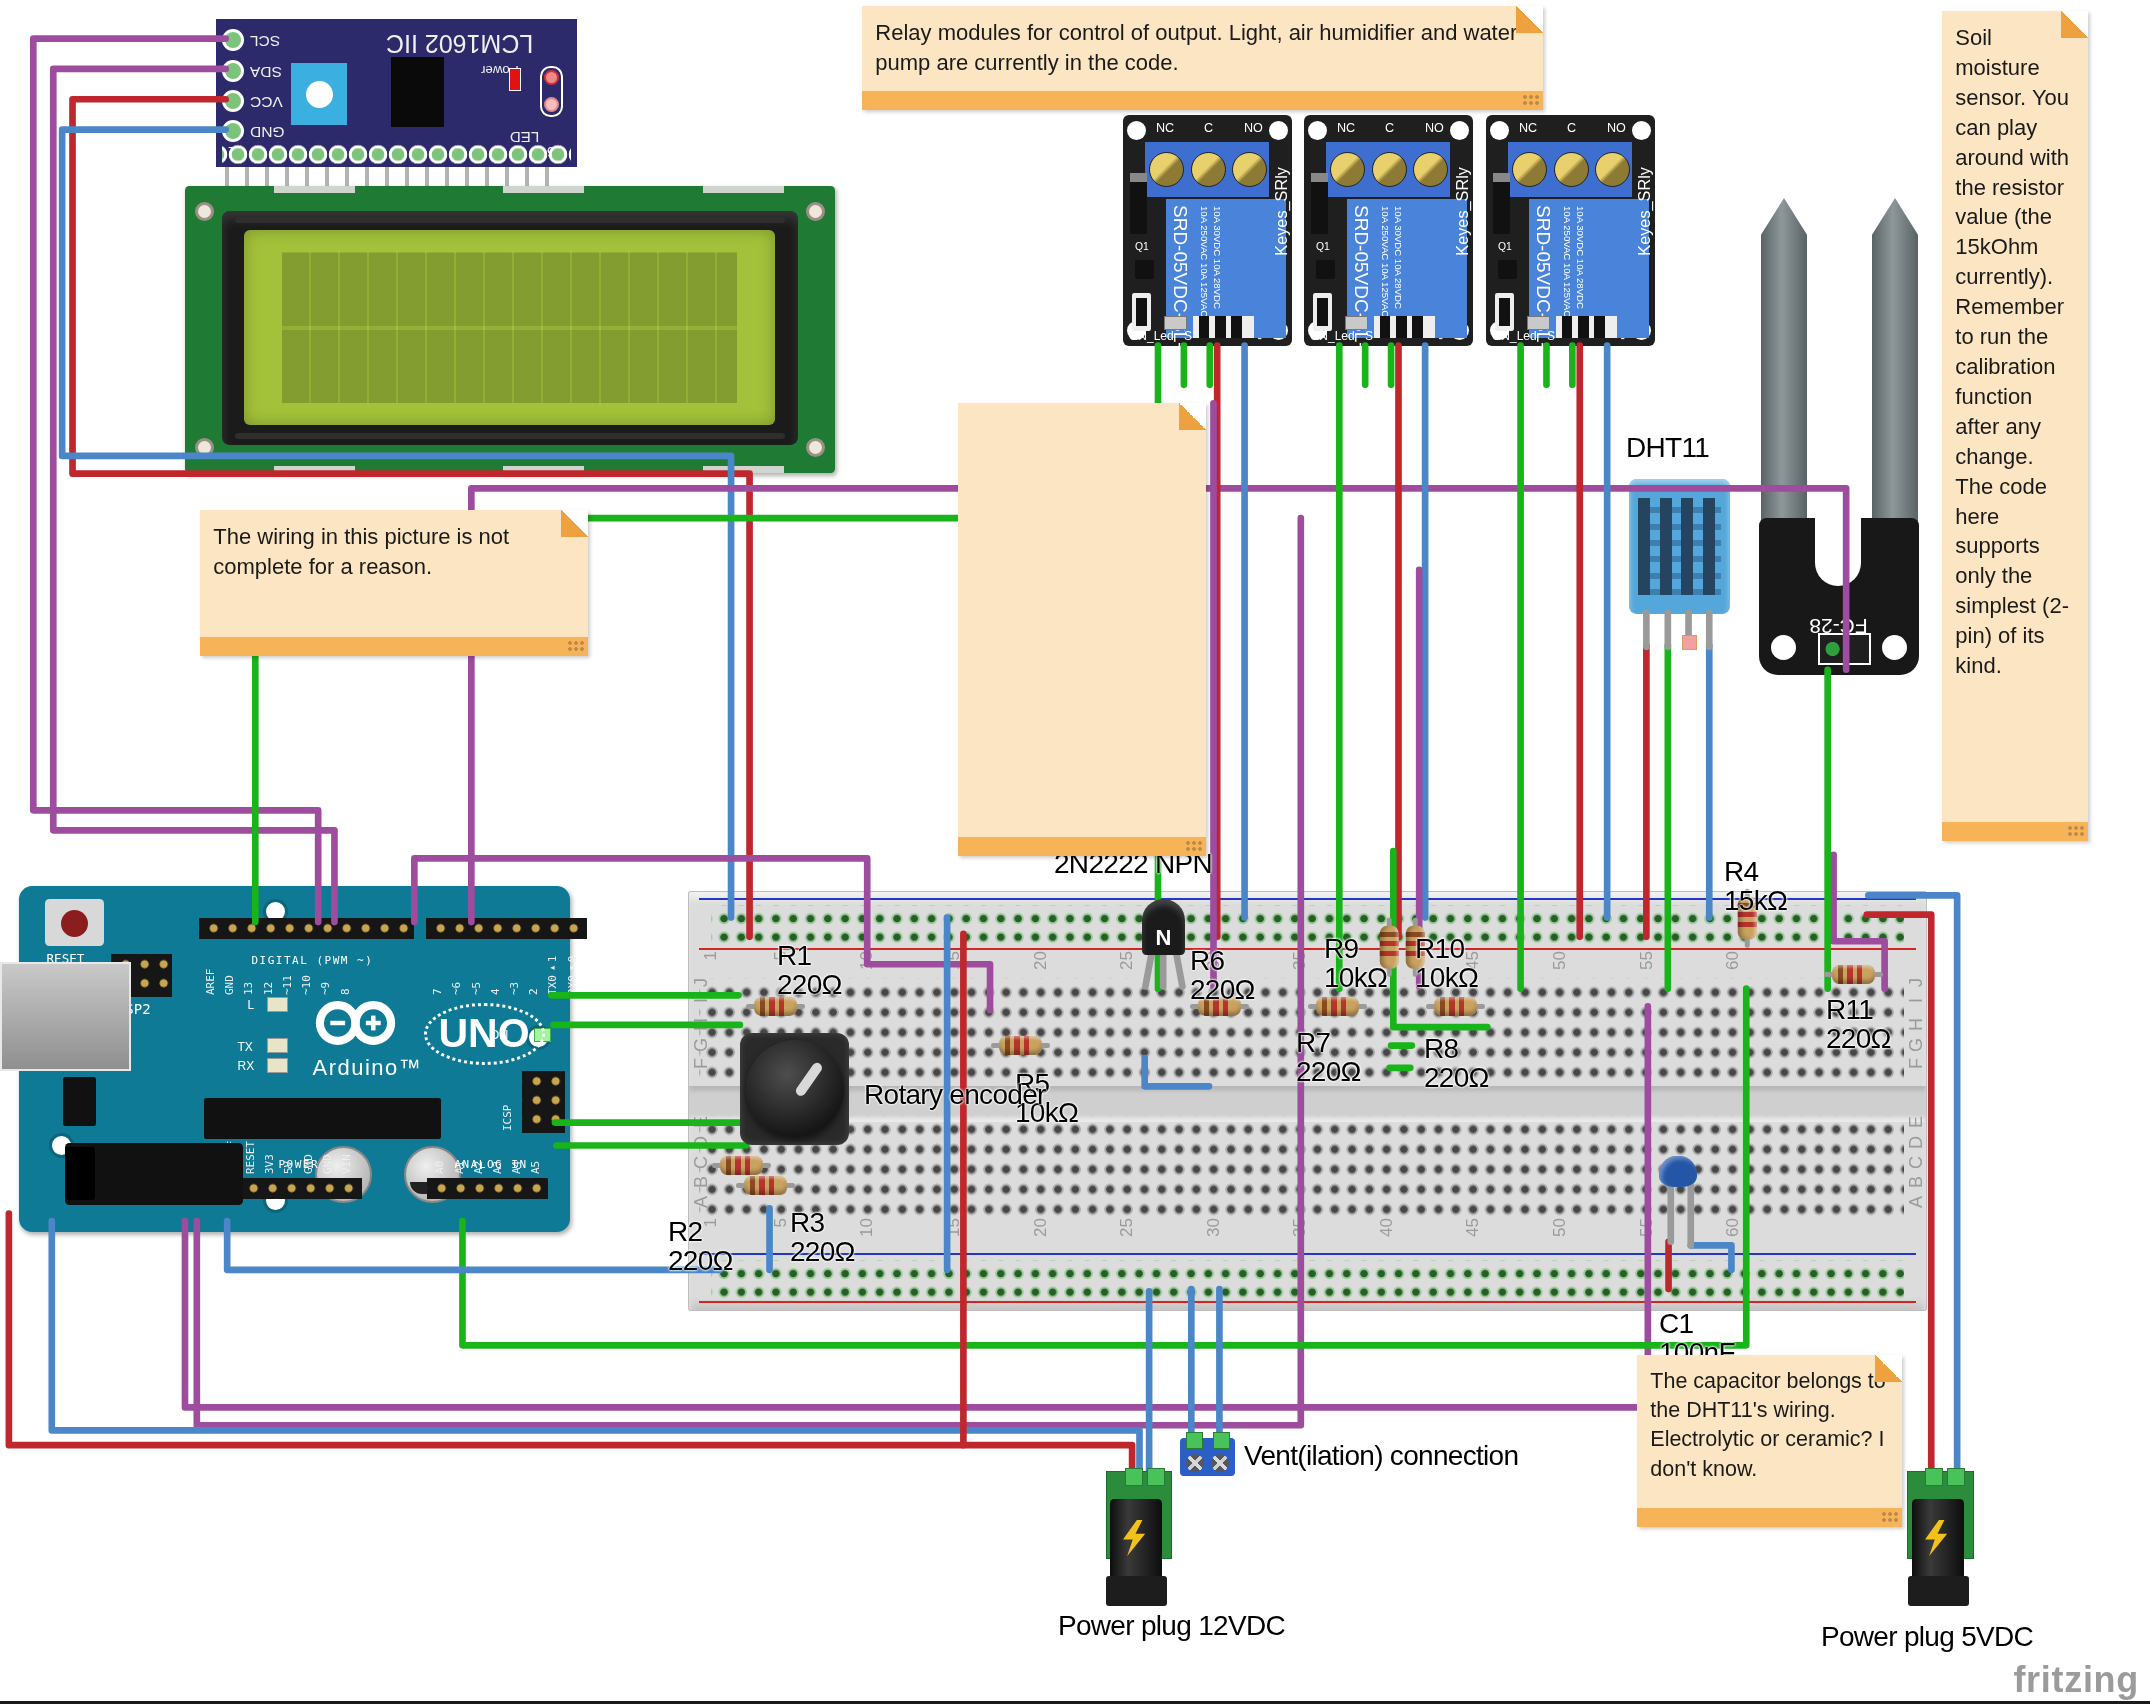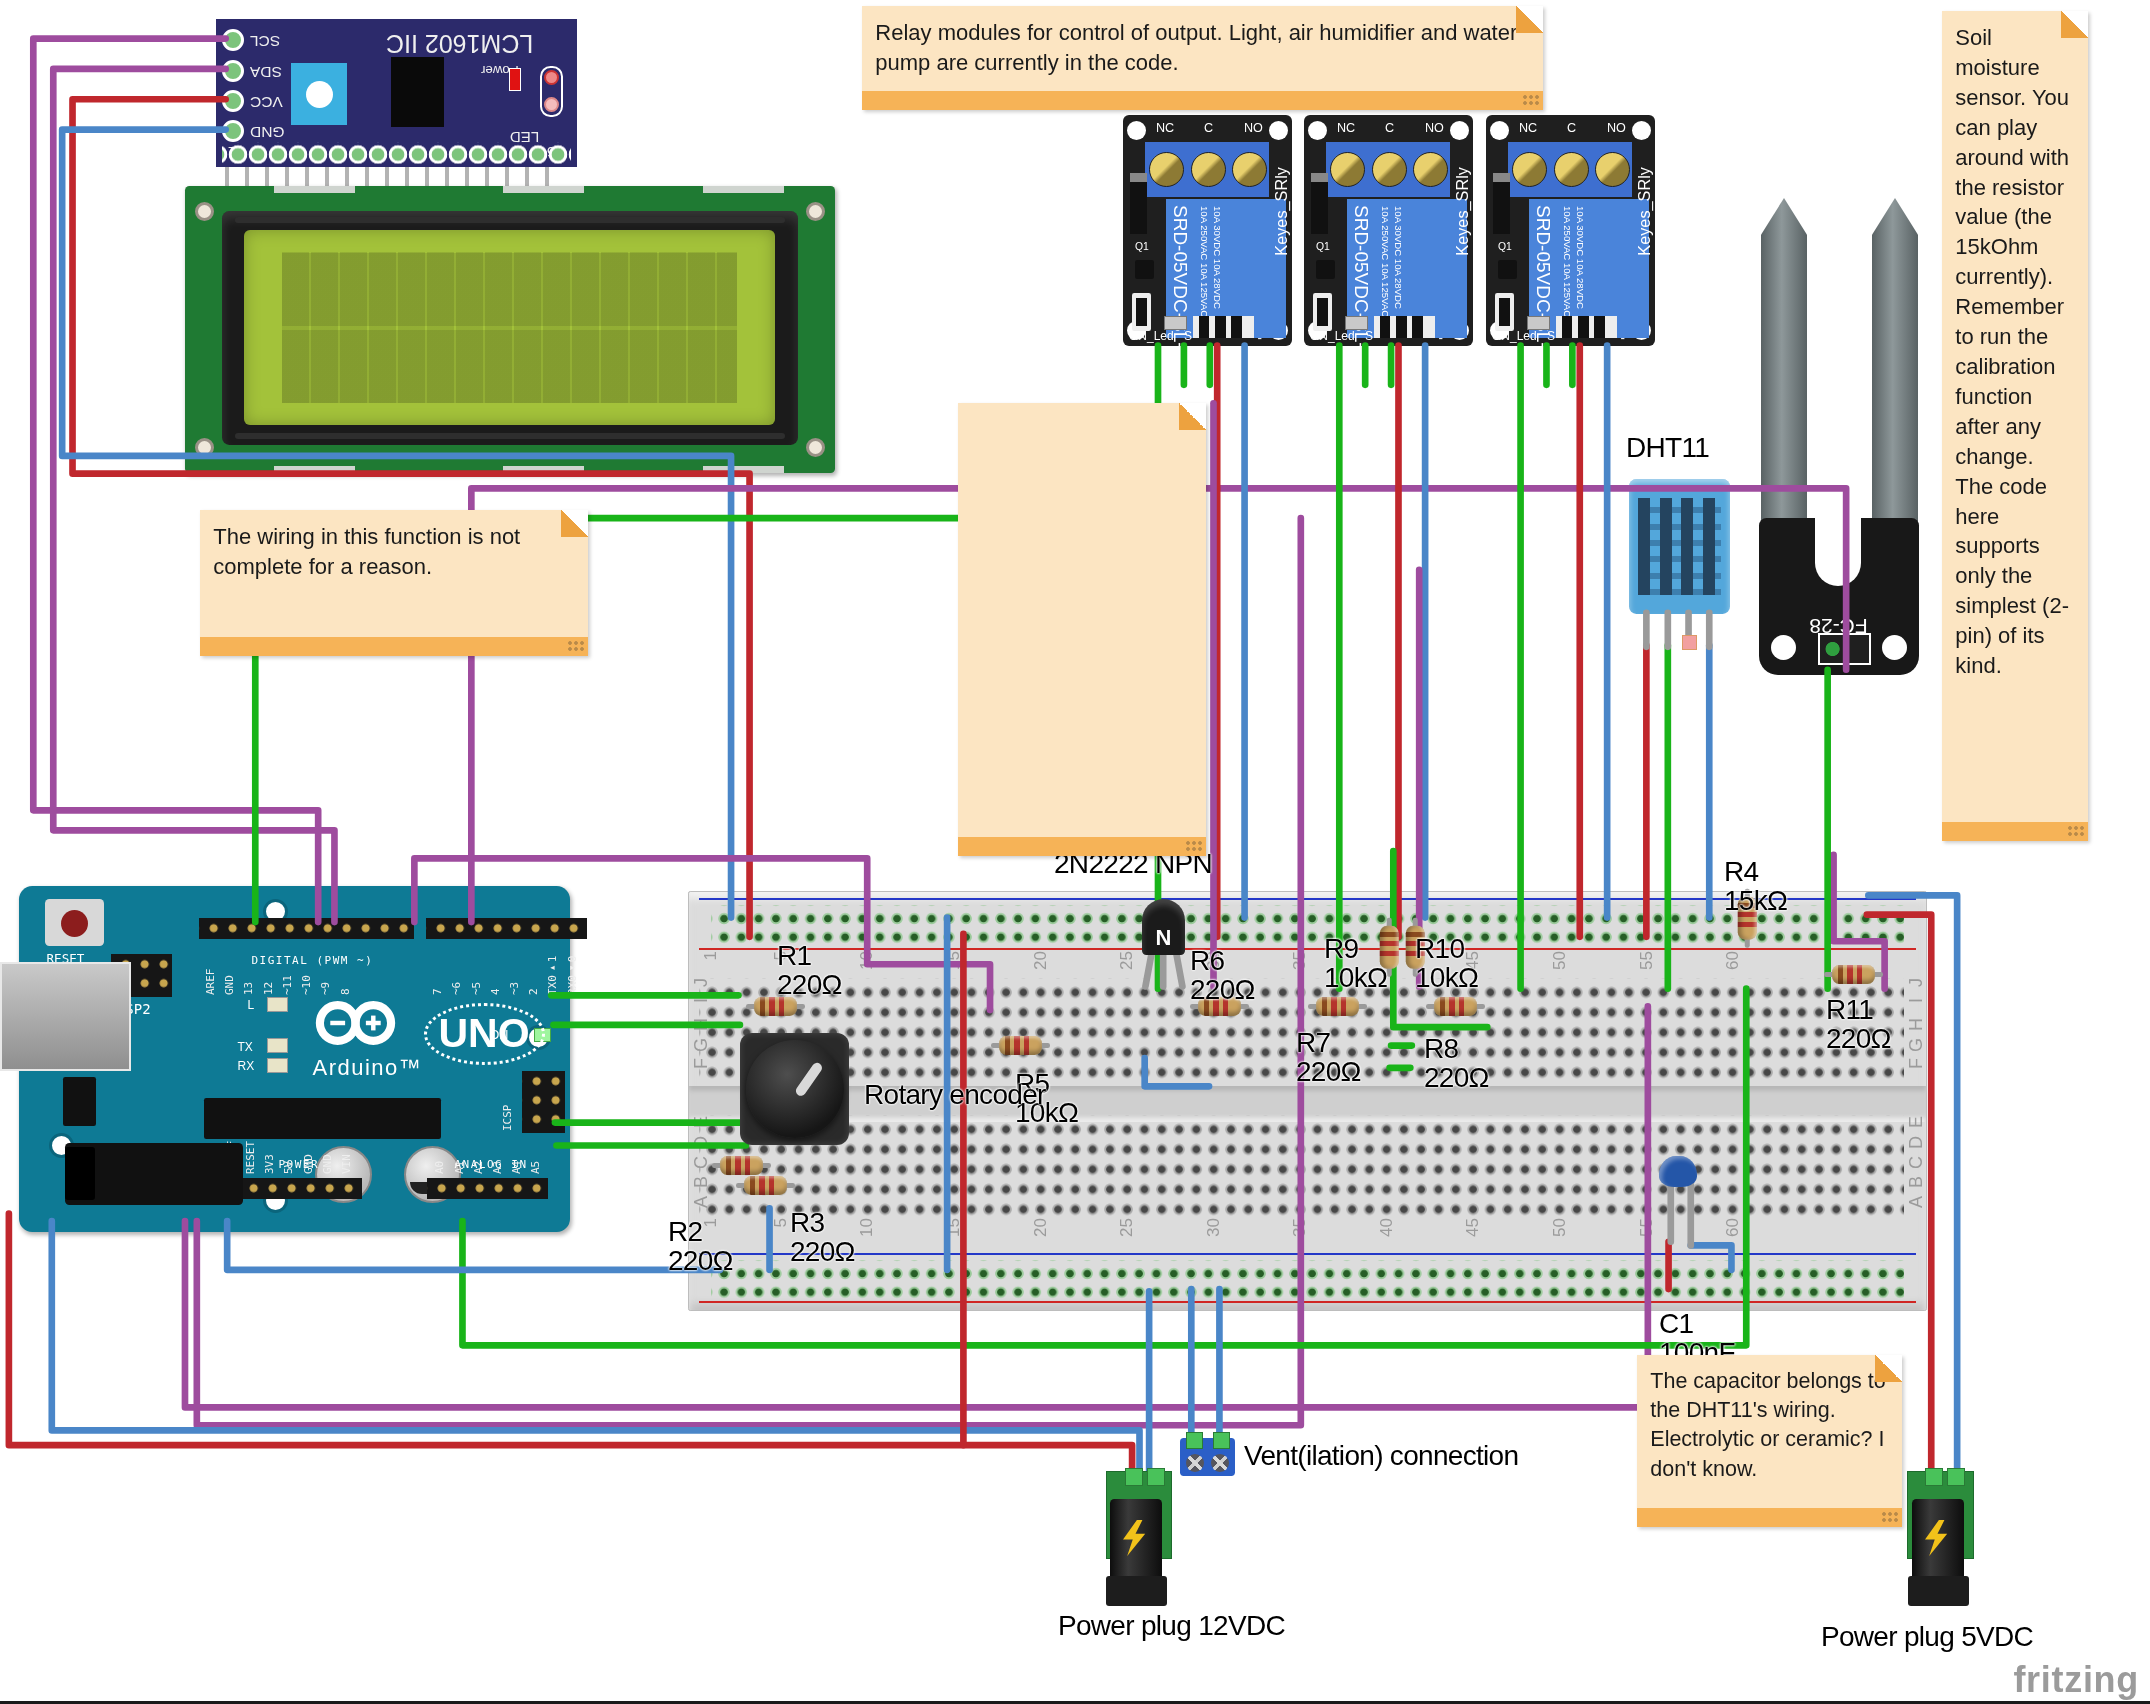--- a/index.html
+++ b/index.html
@@ -651,21 +651,21 @@
   <div class="lbl" style="left:1244px;top:1441px;">Vent(ilation) connection</div>
   <div class="lbl" style="left:1058px;top:1611px;">Power plug 12VDC</div>
   <div class="lbl" style="left:1821px;top:1622px;">Power plug 5VDC</div>
   <div class="fritzing">fritzing</div>
 
   <div class="note" style="left:862px;top:6px;width:681px;height:104px;box-sizing:border-box;">
     <span>Relay modules for control of output. Light, air humidifier and water pump are currently in the code.</span>
     <div class="bar"></div><div class="fold"></div><div class="grip"></div>
   </div>
   <div class="note" style="left:200px;top:510px;width:388px;height:146px;box-sizing:border-box;">
-    <span>The wiring in this function is not complete for a reason.</span>
+    <span>The wiring in this picture is not complete for a reason.</span>
     <div class="bar"></div><div class="fold"></div><div class="grip"></div>
   </div>
   <div class="note" style="left:958px;top:403px;width:248px;height:453px;box-sizing:border-box;">
     <div class="bar"></div><div class="fold"></div><div class="grip"></div>
   </div>
   <div class="note" style="left:1942px;top:11px;width:146px;height:830px;box-sizing:border-box;">
     <span>Soil moisture sensor. You can play around with the resistor value (the 15kOhm currently). Remember to run the calibration function after any change. The code here supports only the simplest (2-pin) of its kind.</span>
     <div class="bar"></div><div class="fold"></div><div class="grip"></div>
   </div>
   <div class="note" style="left:1637px;top:1355px;width:265px;height:172px;box-sizing:border-box;font-size:21.5px;">

